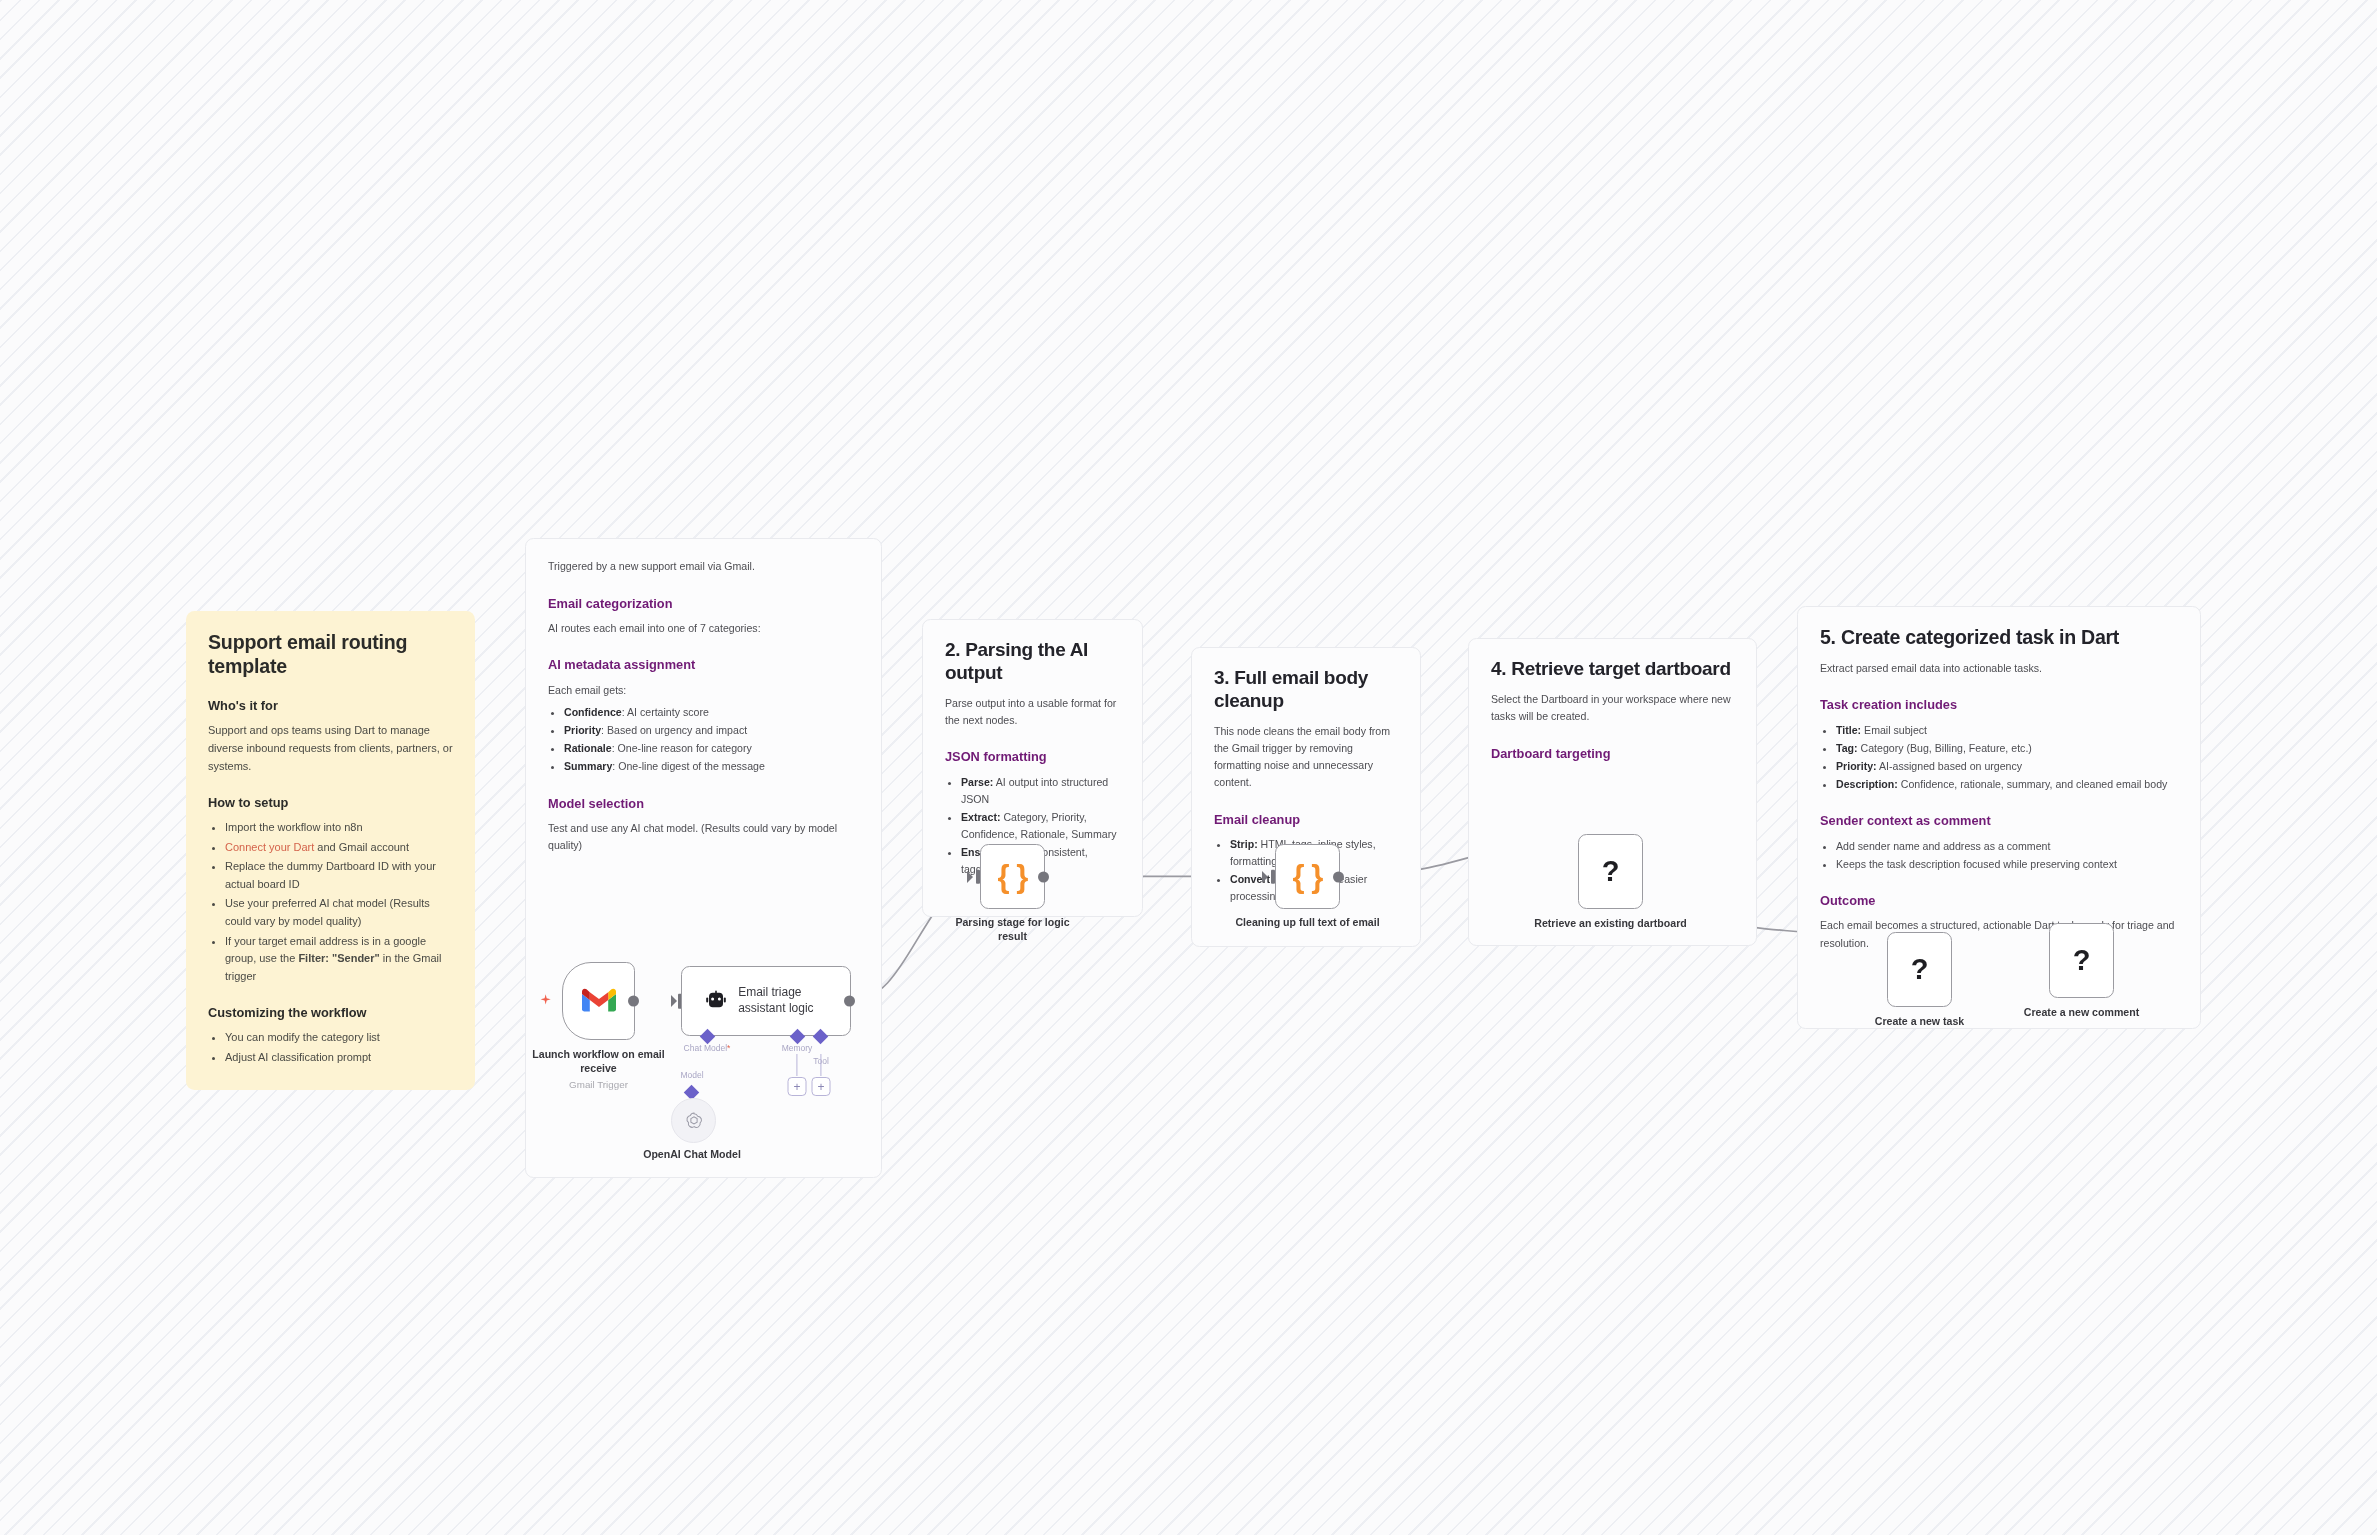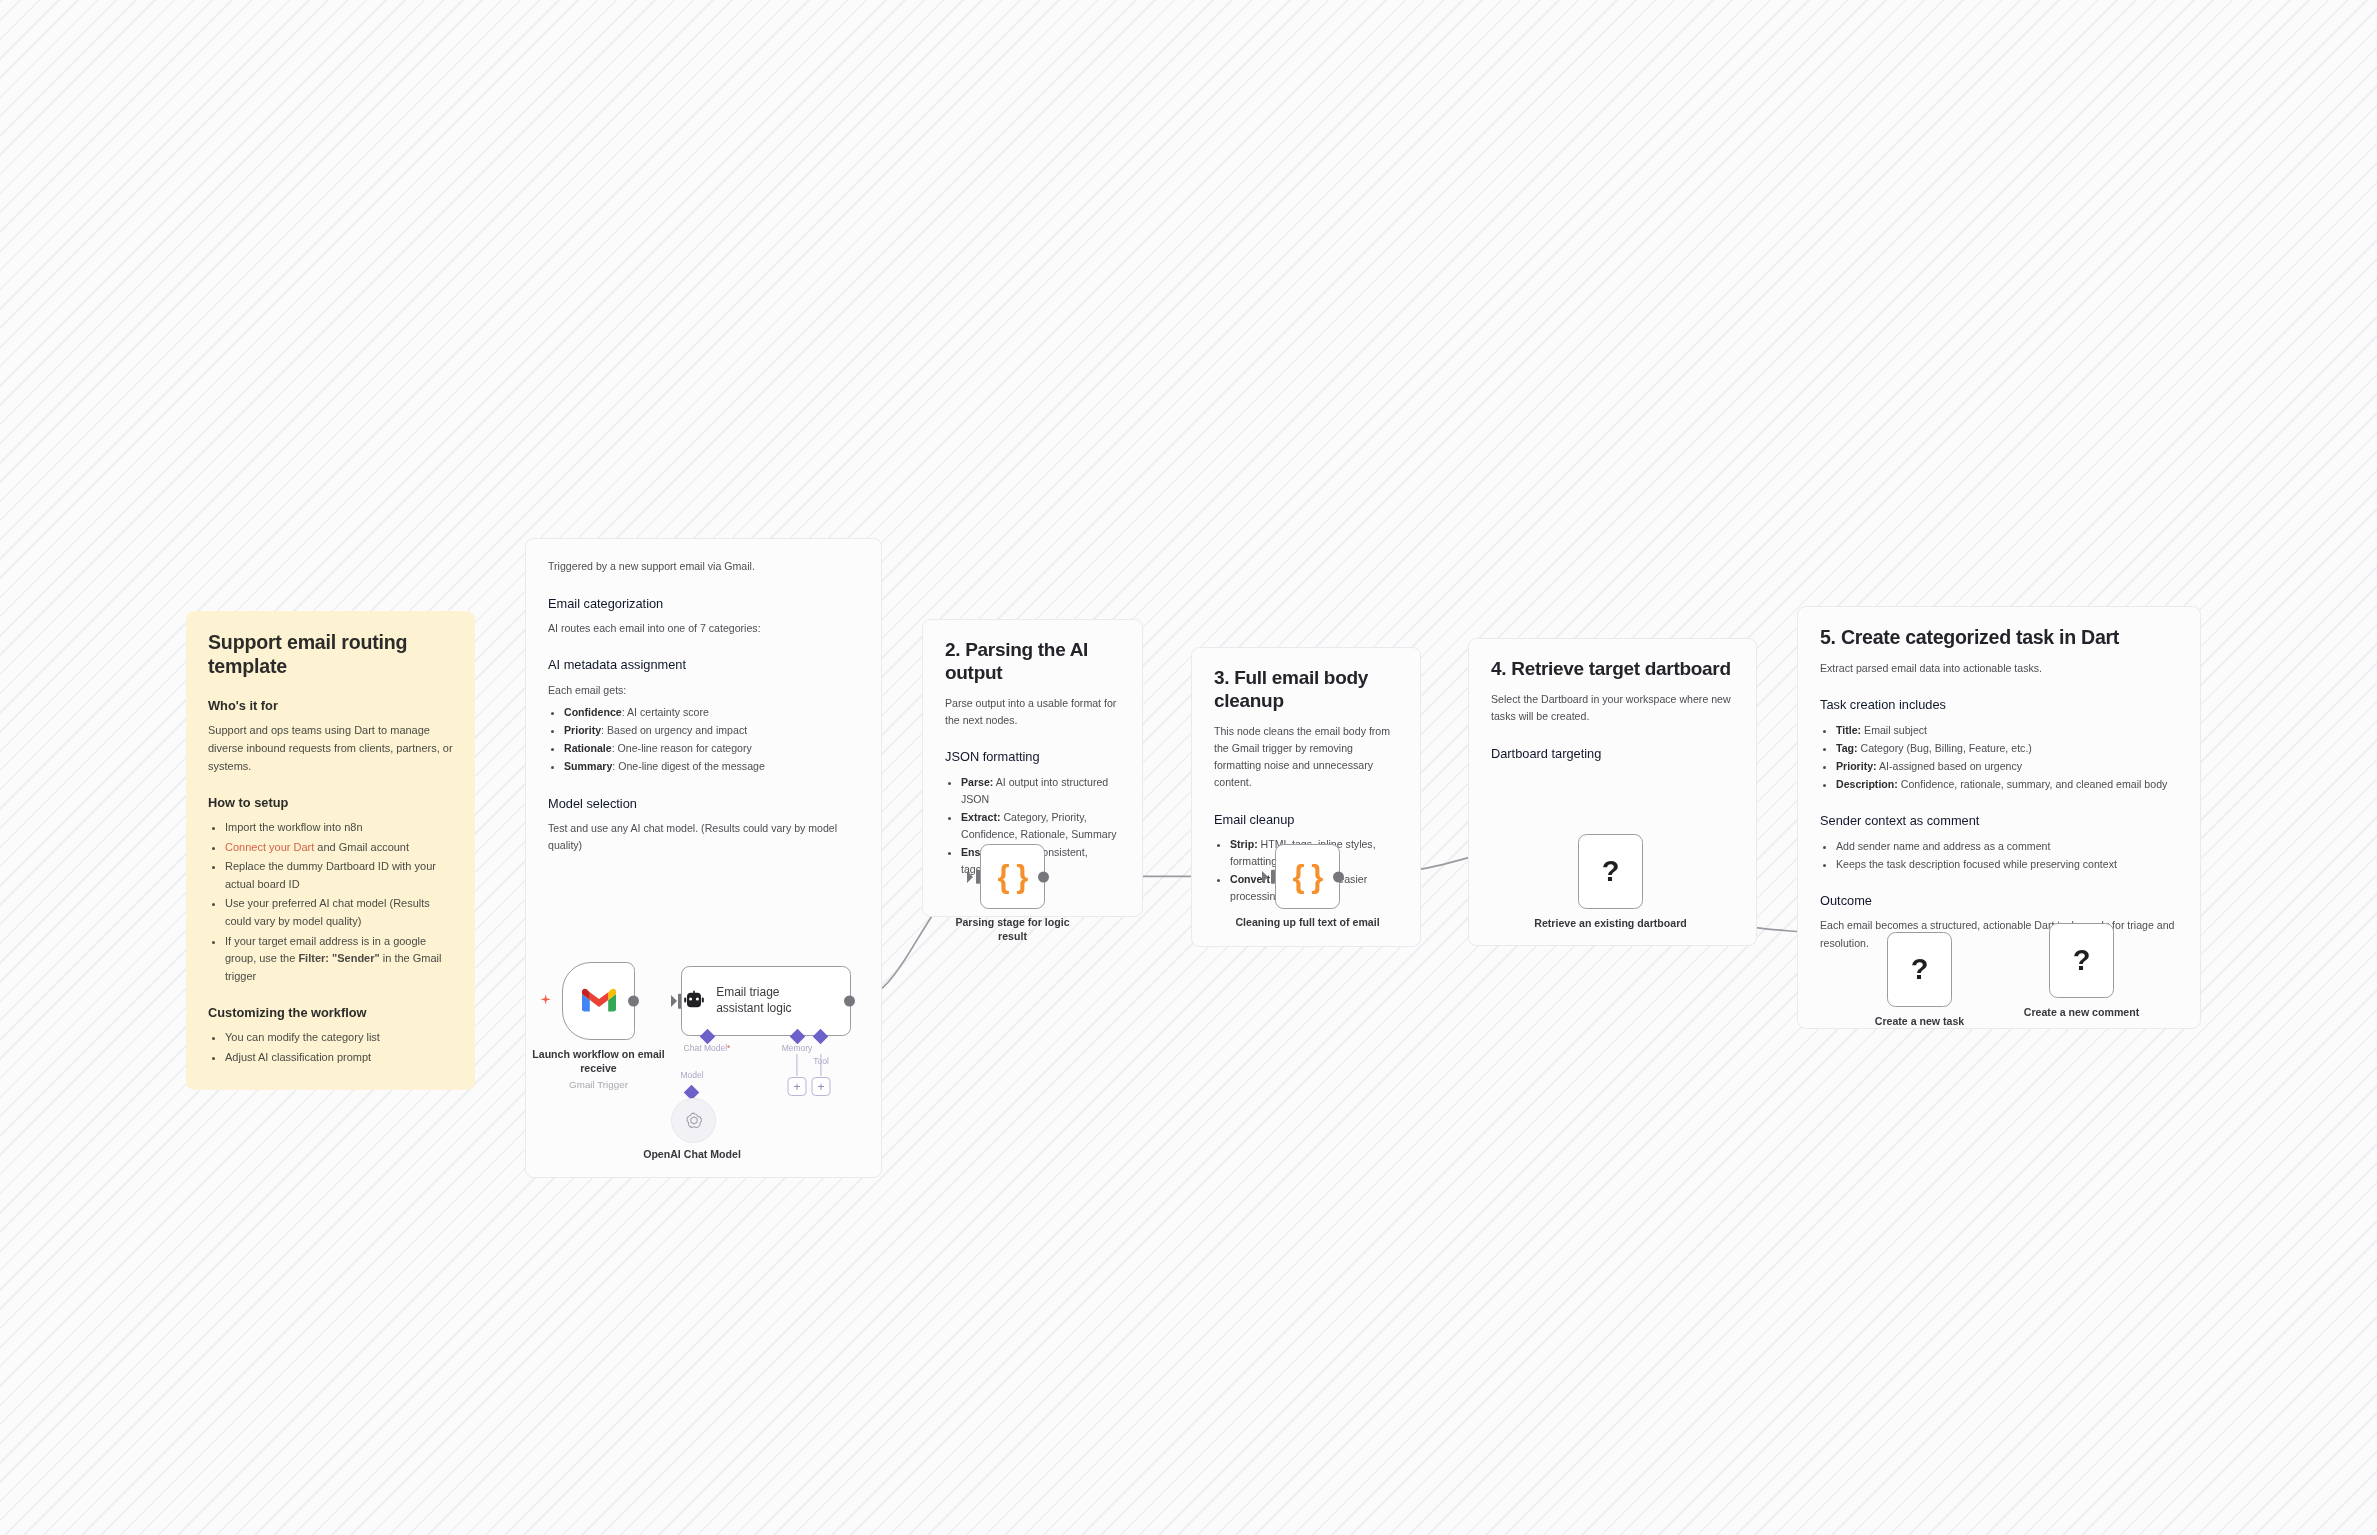--- a/index.html
+++ b/index.html
@@ -45,21 +45,21 @@
     border-radius:8.5px;
     box-sizing:border-box;
     color:#3a3a3c;
     overflow:hidden;
   }
   .note .pad{padding:19px 22px 0 22px;}
   .note h1{
     font-size:21px;line-height:1.2;margin:0 0 10.2px 0;font-weight:700;color:#23232a;
     letter-spacing:-0.3px;
   }
-  .note h2{font-size:12.8px;line-height:1.3;margin:20.4px 0 7.7px 0;font-weight:400;color:#0f172a;}
+  .note h2{font-size:12.8px;line-height:1.3;margin:20.4px 0 7.7px 0;font-weight:700;color:#701a75;}
   .note p{font-size:10.6px;line-height:1.62;margin:0;color:#4d4d52;}
   .note ul{margin:0;padding-left:16px;}
   .note li{font-size:10.6px;line-height:1.62;margin:0 0 0.9px 0;color:#4d4d52;}
   .note b{color:#2c2c31;font-weight:700;}
 
   
   .gnode{position:absolute;box-sizing:border-box;}
   .nbox{
     background:#ffffff;border:1.4px solid #9b9ba1;border-radius:8.5px;
     display:flex;align-items:center;justify-content:center;box-sizing:border-box;
@@ -259,21 +259,21 @@
     </div>
     <div class="nlabel" style="top:85px;width:153px;white-space:normal;">
       <span>Launch workflow on email receive</span>
     </div>
     <div class="nsub" style="top:117px;">Gmail Trigger</div>
   </div>
 
   <div class="gnode" style="left:681px;top:966px;width:170px;height:70px;">
     <span class="inarrow" style="left:-10.2px;"></span>
     <span class="inport" style="left:-3.4px;"></span>
-    <div class="nbox" style="width:170px;height:70px;justify-content:flex-start;padding-left:0;gap:10.2px;">
+    <div class="nbox" style="width:170px;height:70px;justify-content:flex-start;padding-left:22px;gap:10.2px;">
       <svg width="24" height="24" viewBox="0 0 24 24" fill="#1f1f24">
         <path d="M11.2 2.2a.8.8 0 111.6 0v1.6h2.4A3.8 3.8 0 0119 7.6v6.8a3.8 3.8 0 01-3.8 3.8H8.8A3.8 3.8 0 015 14.4V7.6a3.8 3.8 0 013.8-3.8h2.4zM8.6 8.6a1.5 1.5 0 100 3 1.5 1.5 0 000-3zm6.8 0a1.5 1.5 0 100 3 1.5 1.5 0 000-3zM8.2 13.6h7.6v1.5H8.2z"></path>
         <rect x="2.2" y="8.4" width="2" height="5" rx="1"></rect>
         <rect x="19.8" y="8.4" width="2" height="5" rx="1"></rect>
       </svg>
       <span style="font-size:12px;line-height:1.3;color:#3a3a40;font-weight:500;width:102px;">Email triage assistant logic</span>
       <span class="port" style="right:-5.1px;"></span>
     </div>
 
     <span class="diamond" style="left:21px;bottom:-6px;"></span>

